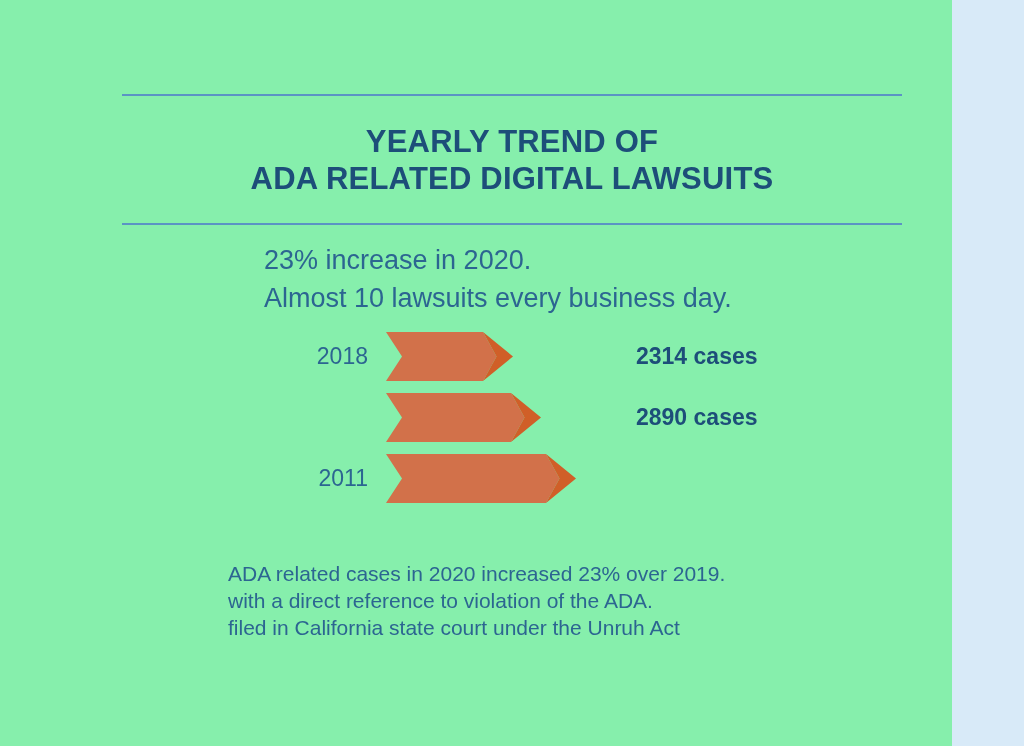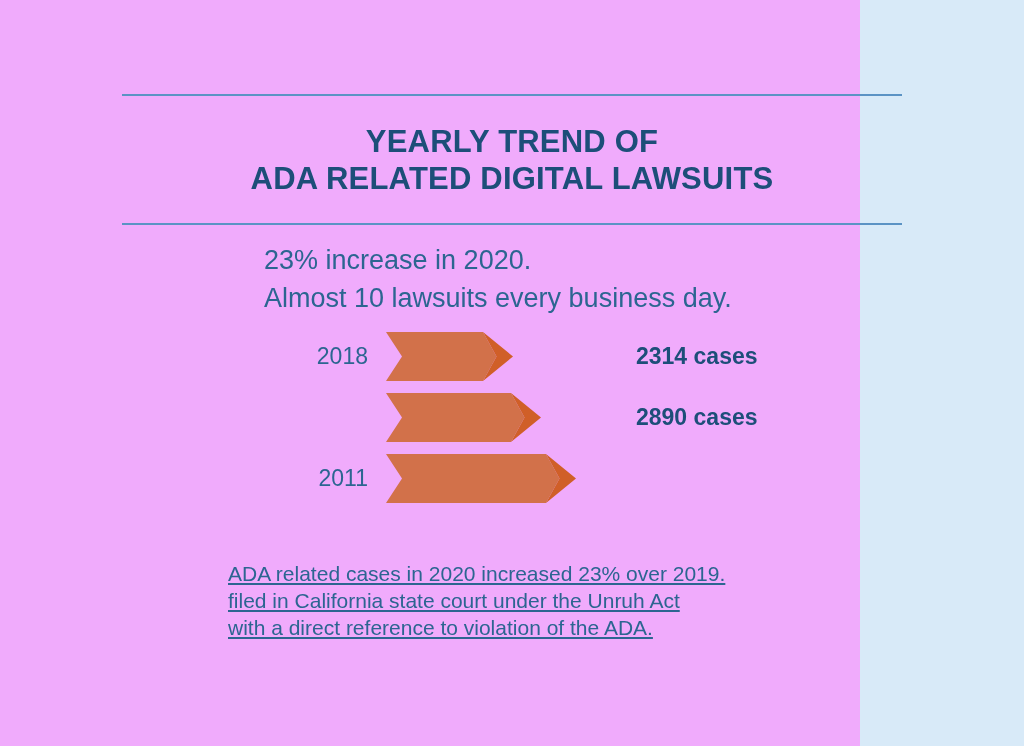--- a/index.html
+++ b/index.html
@@ -8,23 +8,23 @@
   }
   body {
     width: 1024px;
     height: 746px;
     background: #d8eaf8;
     font-family: "Liberation Sans", sans-serif;
     overflow: hidden;
   }
   .canvas {
     position: relative;
-    width: 860px;
+    width: 952px;
     height: 746px;
-    background: #f0abfc;
+    background: #86efac;
   }
 
   
   .title-block {
     position: absolute;
     left: 122px;
     top: 86px;
     width: 780px;
   }
   .rule {
@@ -101,21 +101,20 @@
   }
 
   
   .footnote {
     position: absolute;
     left: 228px;
     top: 560px;
     color: #2c6591;
     font-size: 21px;
     line-height: 27px;
-    text-decoration: underline;
   }
   .footnote span {
     display: block;
     white-space: nowrap;
   }
 </style>
 </head>
 <body>
 
 <div class="canvas">
@@ -154,17 +153,17 @@
         <div class="year">2011</div>
         <svg class="bar-shape" width="190" height="49" viewBox="0 0 190 49">
           <path d="M 0,0 L 160,0 L 173.5,24.5 L 160,49 L 0,49 L 16,24.5 Z" fill="#d2714a"></path>
           <path d="M 160,0 L 190,24.5 L 160,49 L 173.5,24.5 Z" fill="#d05f28"></path>
         </svg>
       </div>
     </div>
 
   <div class="footnote">
     <span>ADA related cases in 2020 increased 23% over 2019.</span>
+    <span>with a direct reference to violation of the ADA.</span>
     <span>filed in California state court under the Unruh Act</span>
-    <span>with a direct reference to violation of the ADA.</span>
   </div>
 
 </div>
 
 </body></html>

